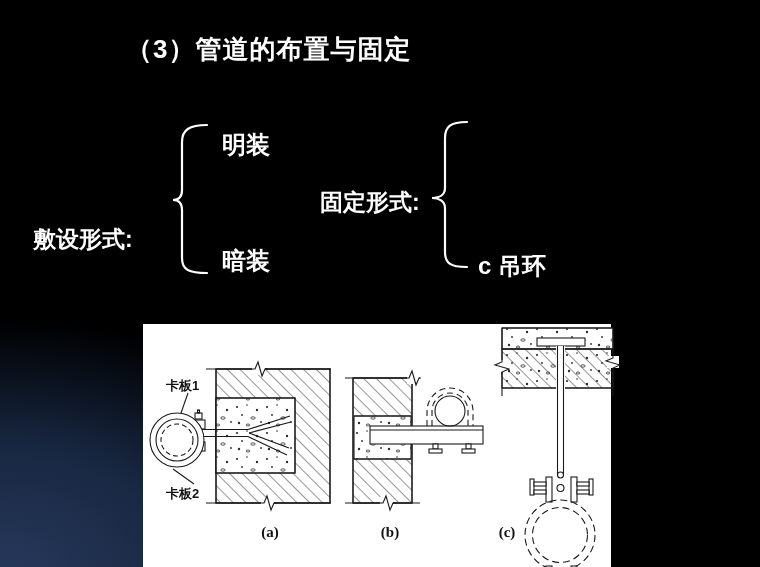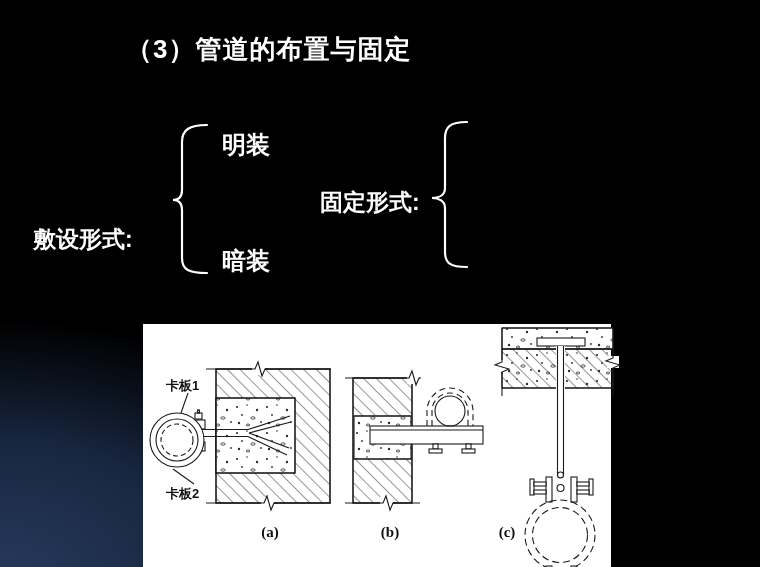--- a/index.html
+++ b/index.html
@@ -41,20 +41,21 @@
   <svg class="brace" style="left:168px; top:118px;" width="45" height="162">
     <path d="M39,7 C21,7 14,12 14,24 L14,72 C14,79 11,82 5,82 C11,82 14,85 14,92 L14,140 C14,152 21,155 39,155" fill="none" stroke="#ffffff" stroke-width="2.2" stroke-linecap="round"></path>
   </svg>
   <div class="abs branch-item item-open">明装</div>
   <div class="abs branch-item item-hide">暗装</div>
 
   <div class="abs group-label lbl-fix">固定形式:</div>
   <svg class="brace" style="left:427px; top:115px;" width="45" height="157">
     <path d="M40,7 C23,7 18,12 18,23 L18,73 C18,80 12,83 5,83 C12,83 18,86 18,93 L18,137 C18,148 23,152 40,152" fill="none" stroke="#ffffff" stroke-width="2.2" stroke-linecap="round"></path>
   </svg>
+  <div class="abs branch-item item-c">c 吊环</div>
 
   <div class="figure-panel">
     <svg width="477" height="259" viewBox="0 0 477 259">
       <defs>
         <pattern id="hatch" width="9" height="9" patternUnits="userSpaceOnUse" patternTransform="rotate(-45)">
           <line x1="0" y1="0" x2="0" y2="9" stroke="#2b2b2b" stroke-width="1"></line>
         </pattern>
         <pattern id="stipple" width="30" height="26" patternUnits="userSpaceOnUse">
           <circle cx="4" cy="5" r="1.1" fill="#2b2b2b"></circle>
           <circle cx="14" cy="3" r="0.8" fill="#2b2b2b"></circle>

